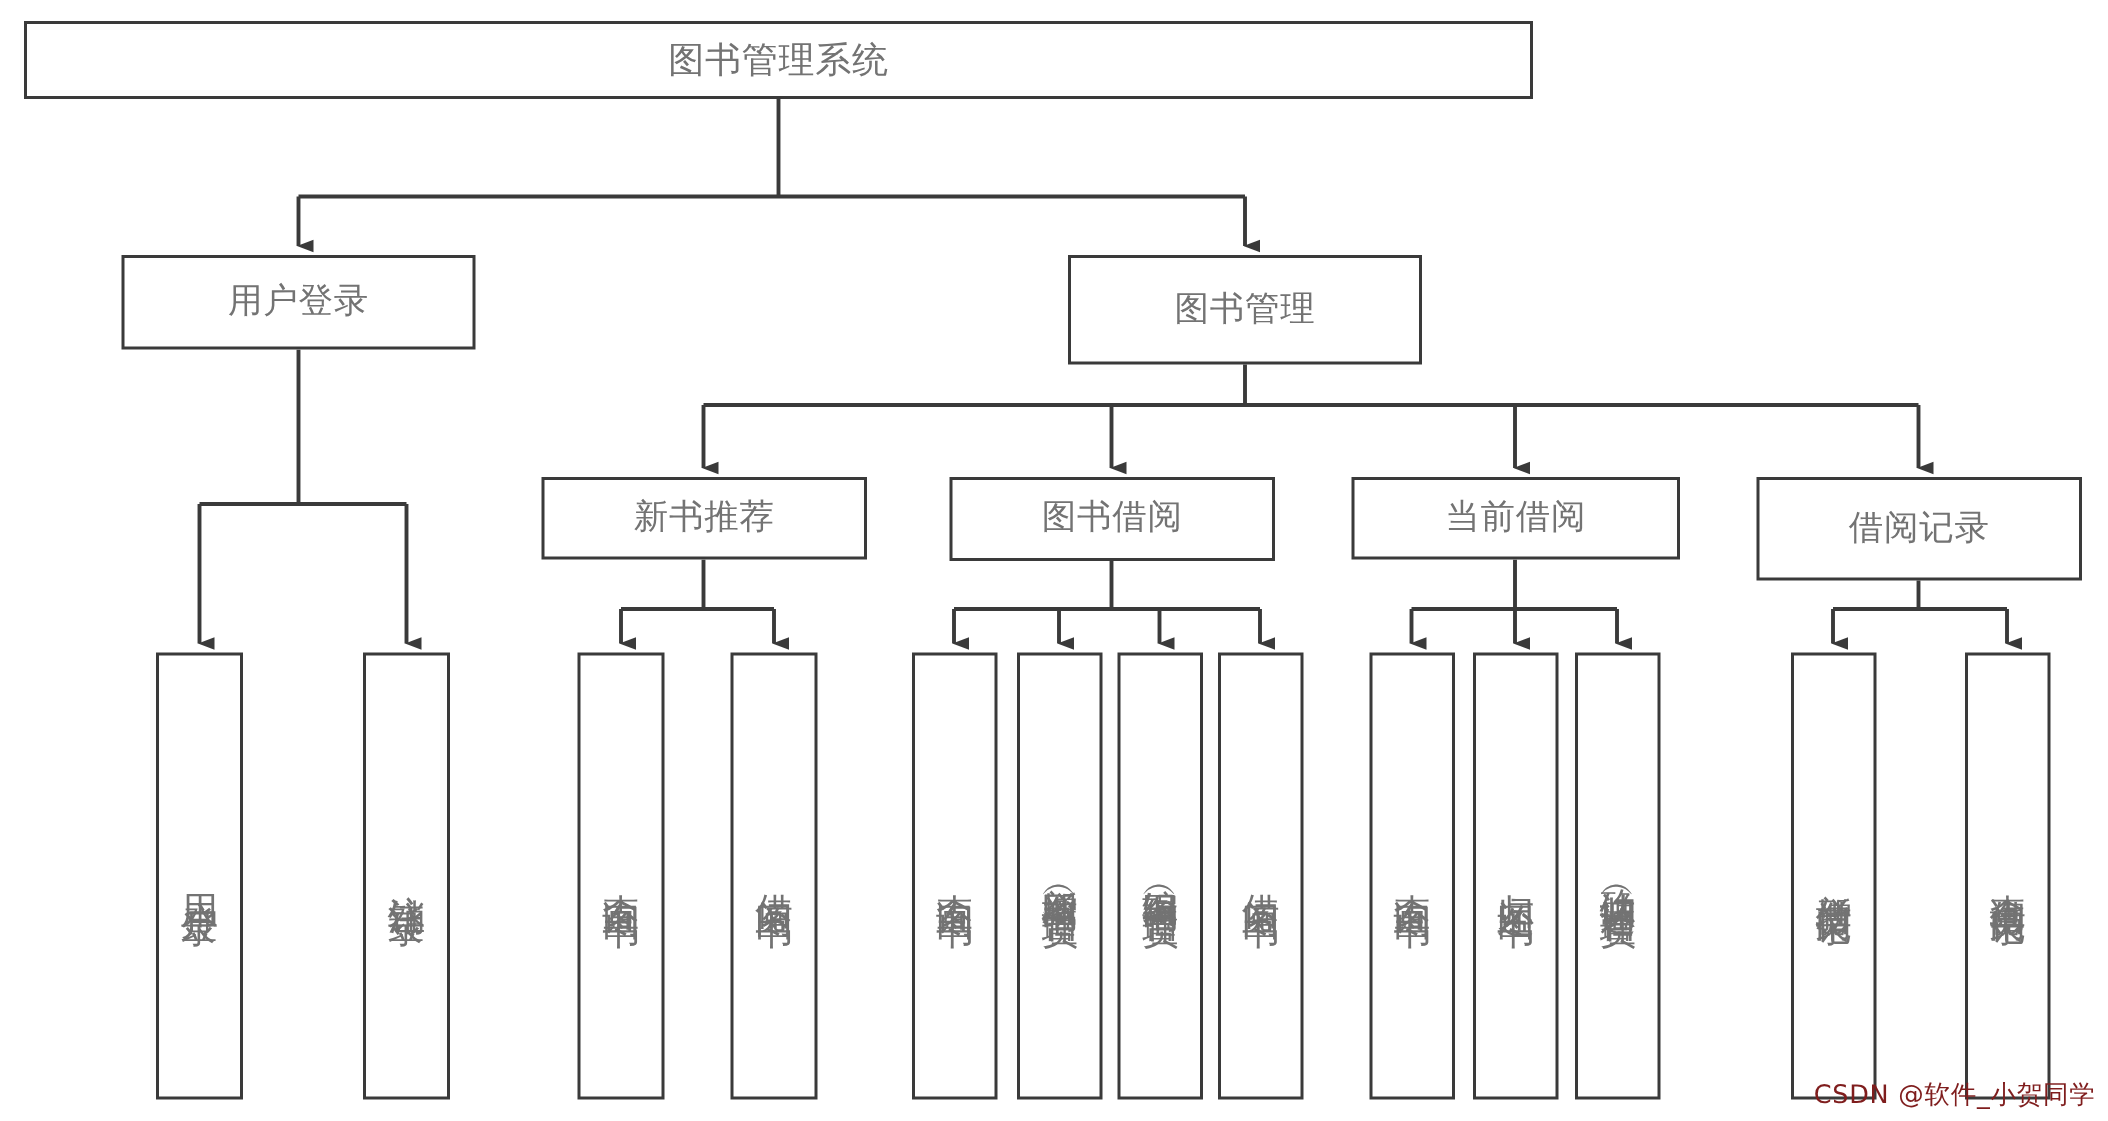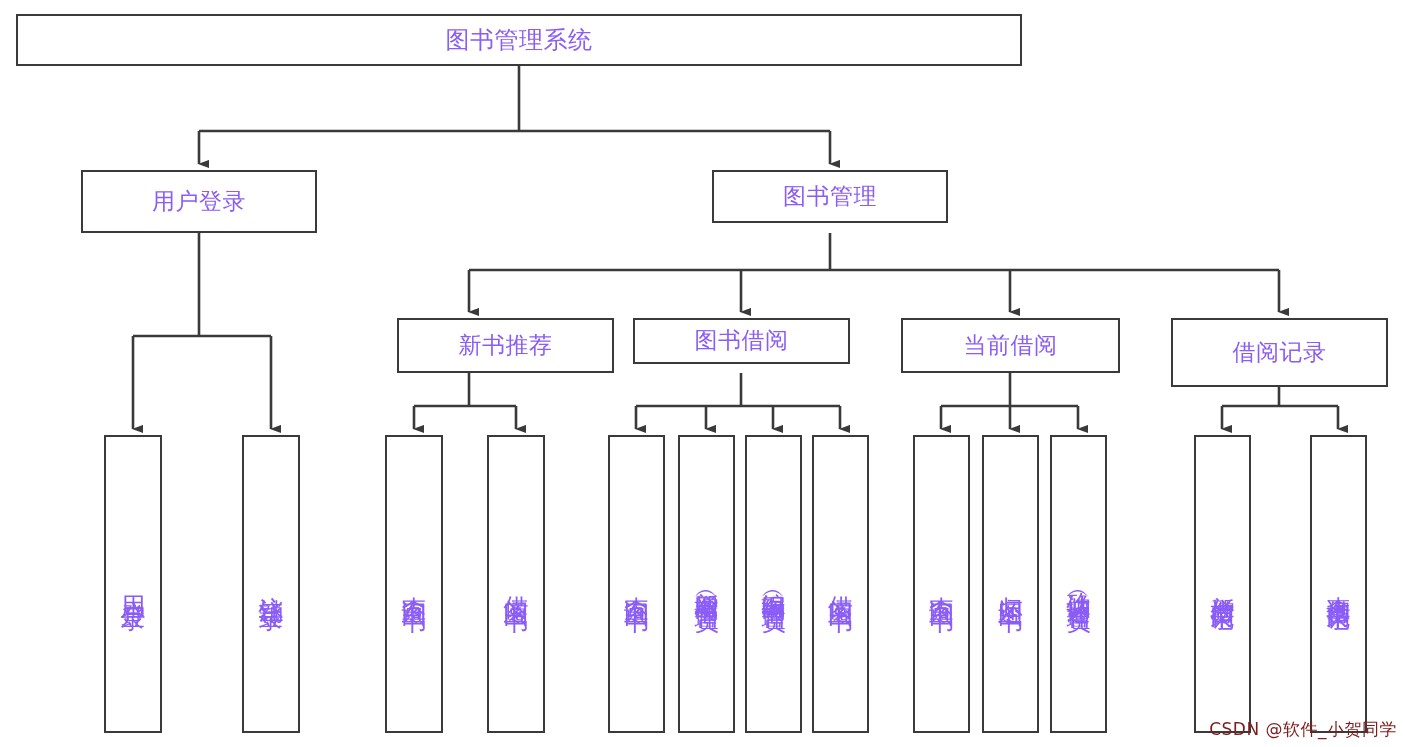--- a/index.html
+++ b/index.html
@@ -29,21 +29,21 @@
   }
   .node {
     position: absolute;
     box-sizing: border-box;
     background: #ffffff;
     border: 2.4px solid #3a3a3a;
     display: flex;
     align-items: center;
     justify-content: center;
     text-align: center;
-    color: #8b5cf6;
+    color: #737373;
     z-index: 2;
   }
   .node-label {
     display: block;
     line-height: 1.18;
     letter-spacing: 0.5px;
   }
   
   .node.horiz .node-label {
     font-size: 23px;
@@ -136,28 +136,28 @@
     </g>
   </svg>
 
   <div class="node horiz root" style="left:16px; top:14px; width:1006px; height:52px;">
     <span class="node-label">图书管理系统</span>
   </div>
 
   <div class="node horiz" style="left:81px; top:170px; width:236px; height:63px;">
     <span class="node-label">用户登录</span>
   </div>
-  <div class="node horiz" style="left:712px; top:170px; width:236px; height:53px;align-items:center;">
+  <div class="node horiz" style="left:712px; top:170px; width:236px; height:73px;align-items:center;">
     <span class="node-label">图书管理</span>
   </div>
 
-  <div class="node horiz" style="left:361px; top:318px; width:217px; height:55px;margin-left:36px;">
+  <div class="node horiz" style="left:361px; top:318px; width:217px; height:55px;">
     <span class="node-label">新书推荐</span>
   </div>
-  <div class="node horiz" style="left:633px; top:318px; width:217px; height:46px;">
+  <div class="node horiz" style="left:633px; top:318px; width:217px; height:56px;">
     <span class="node-label">图书借阅</span>
   </div>
   <div class="node horiz" style="left:901px; top:318px; width:219px; height:55px;">
     <span class="node-label">当前借阅</span>
   </div>
   <div class="node horiz" style="left:1171px; top:318px; width:217px; height:69px;">
     <span class="node-label">借阅记录</span>
   </div>
 
   <div class="node vert" style="left:104px; top:435px; width:58px; height:298px;">

